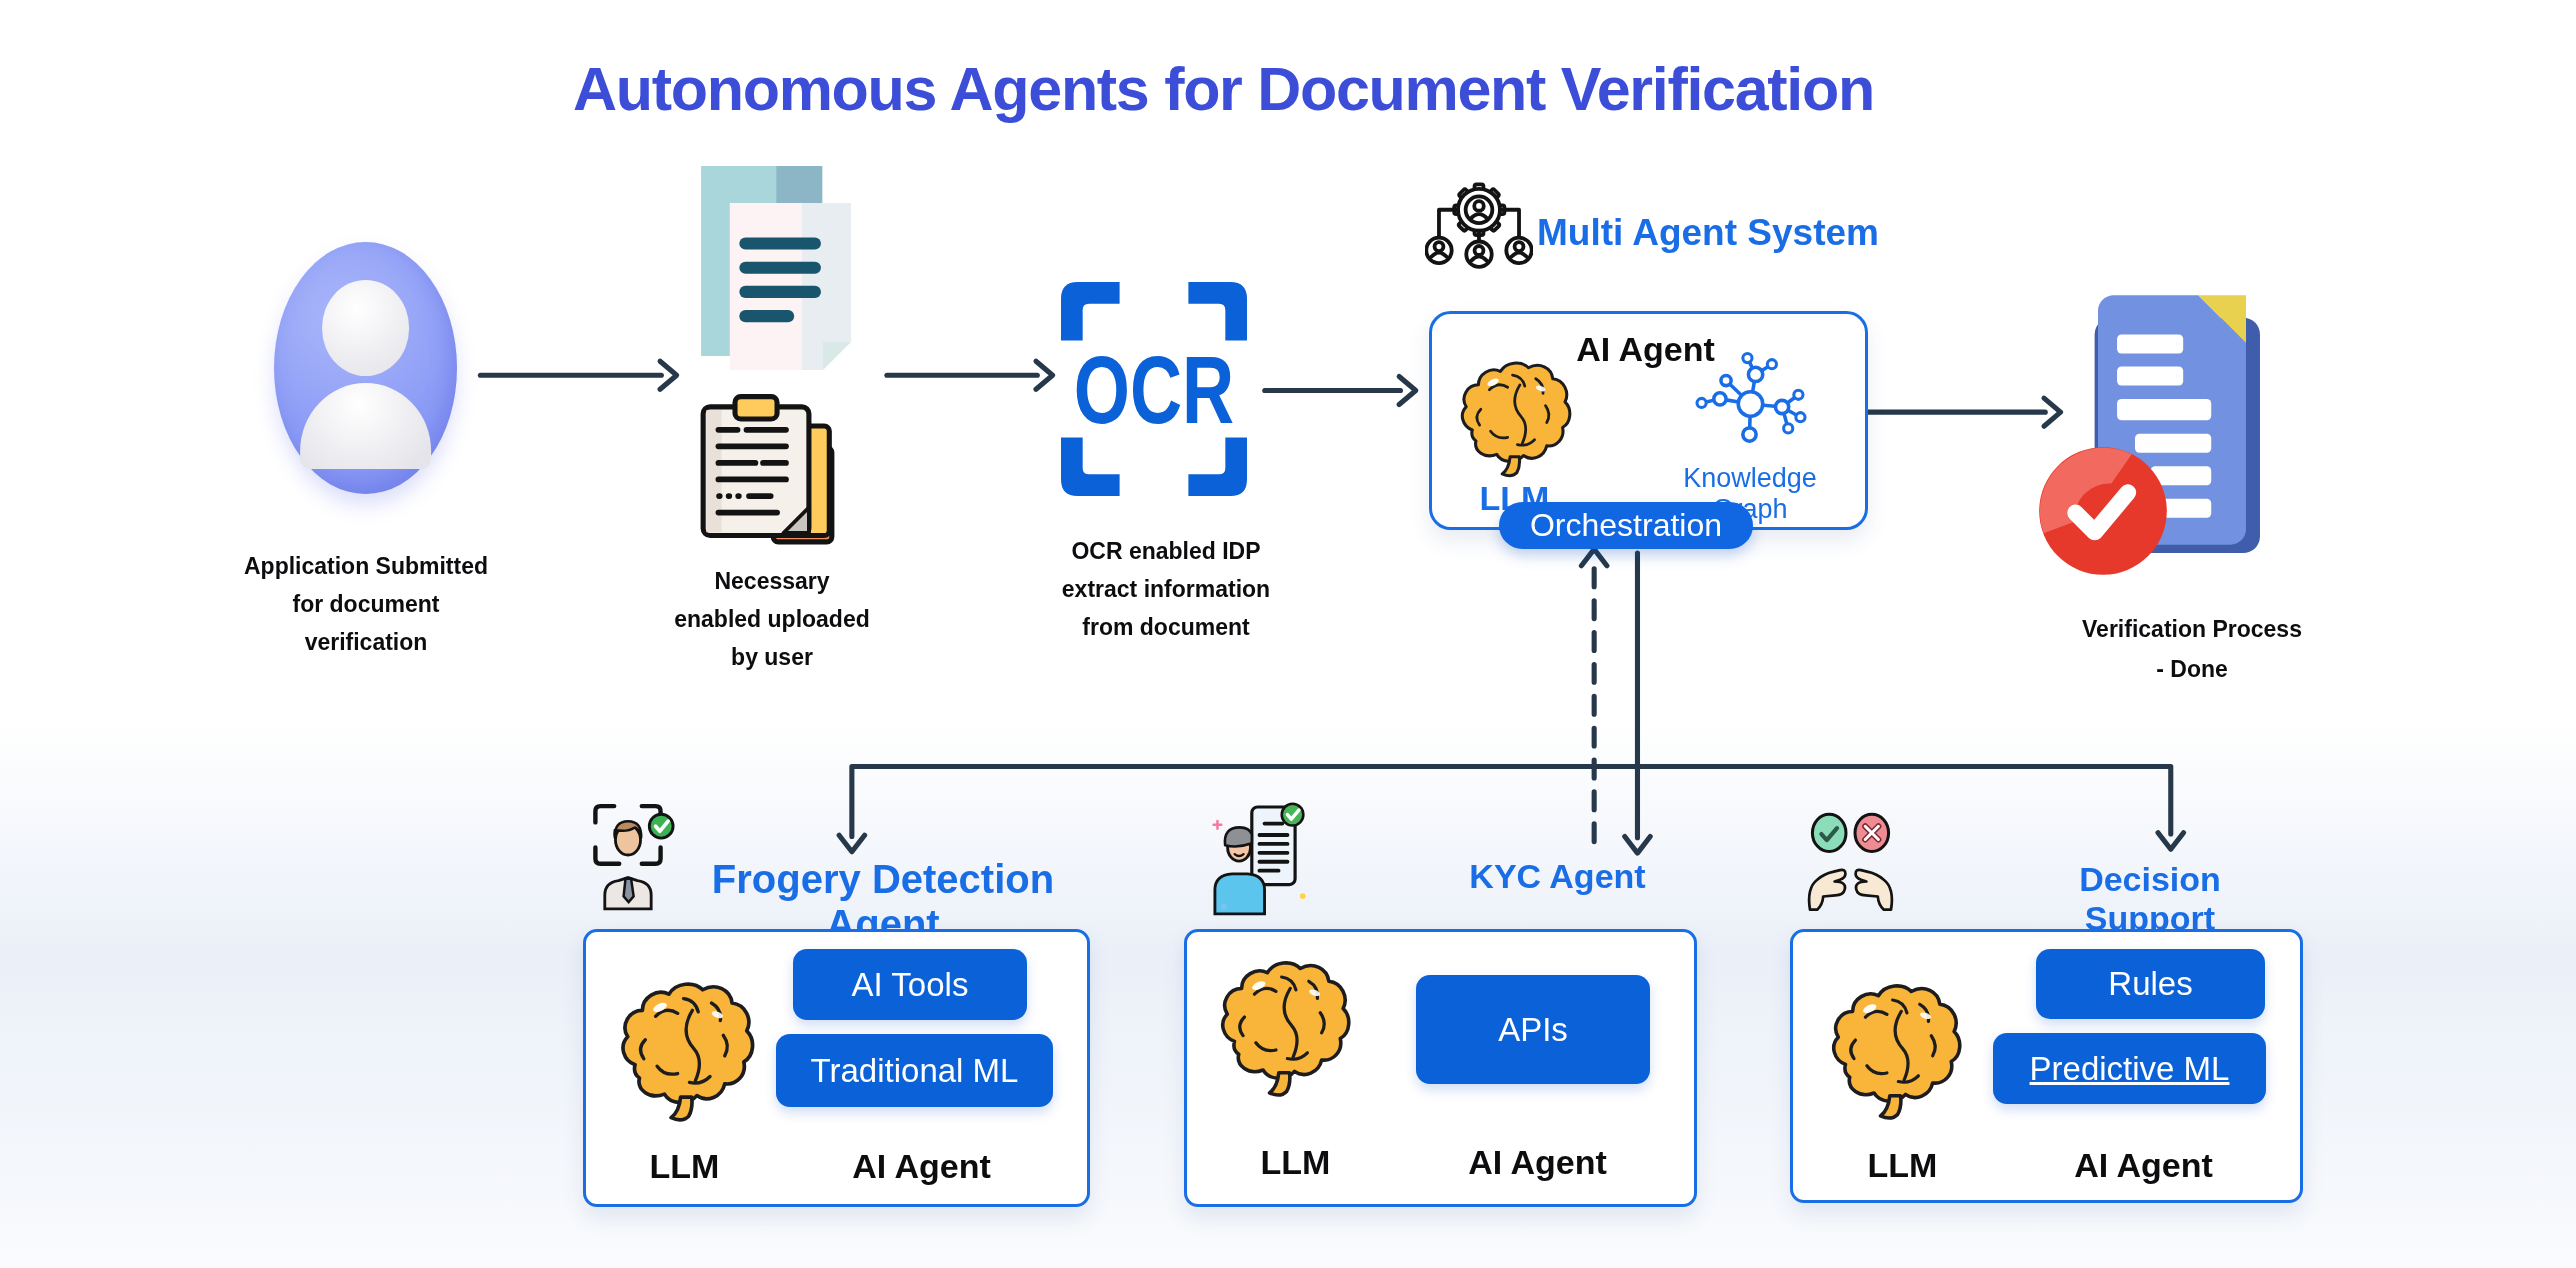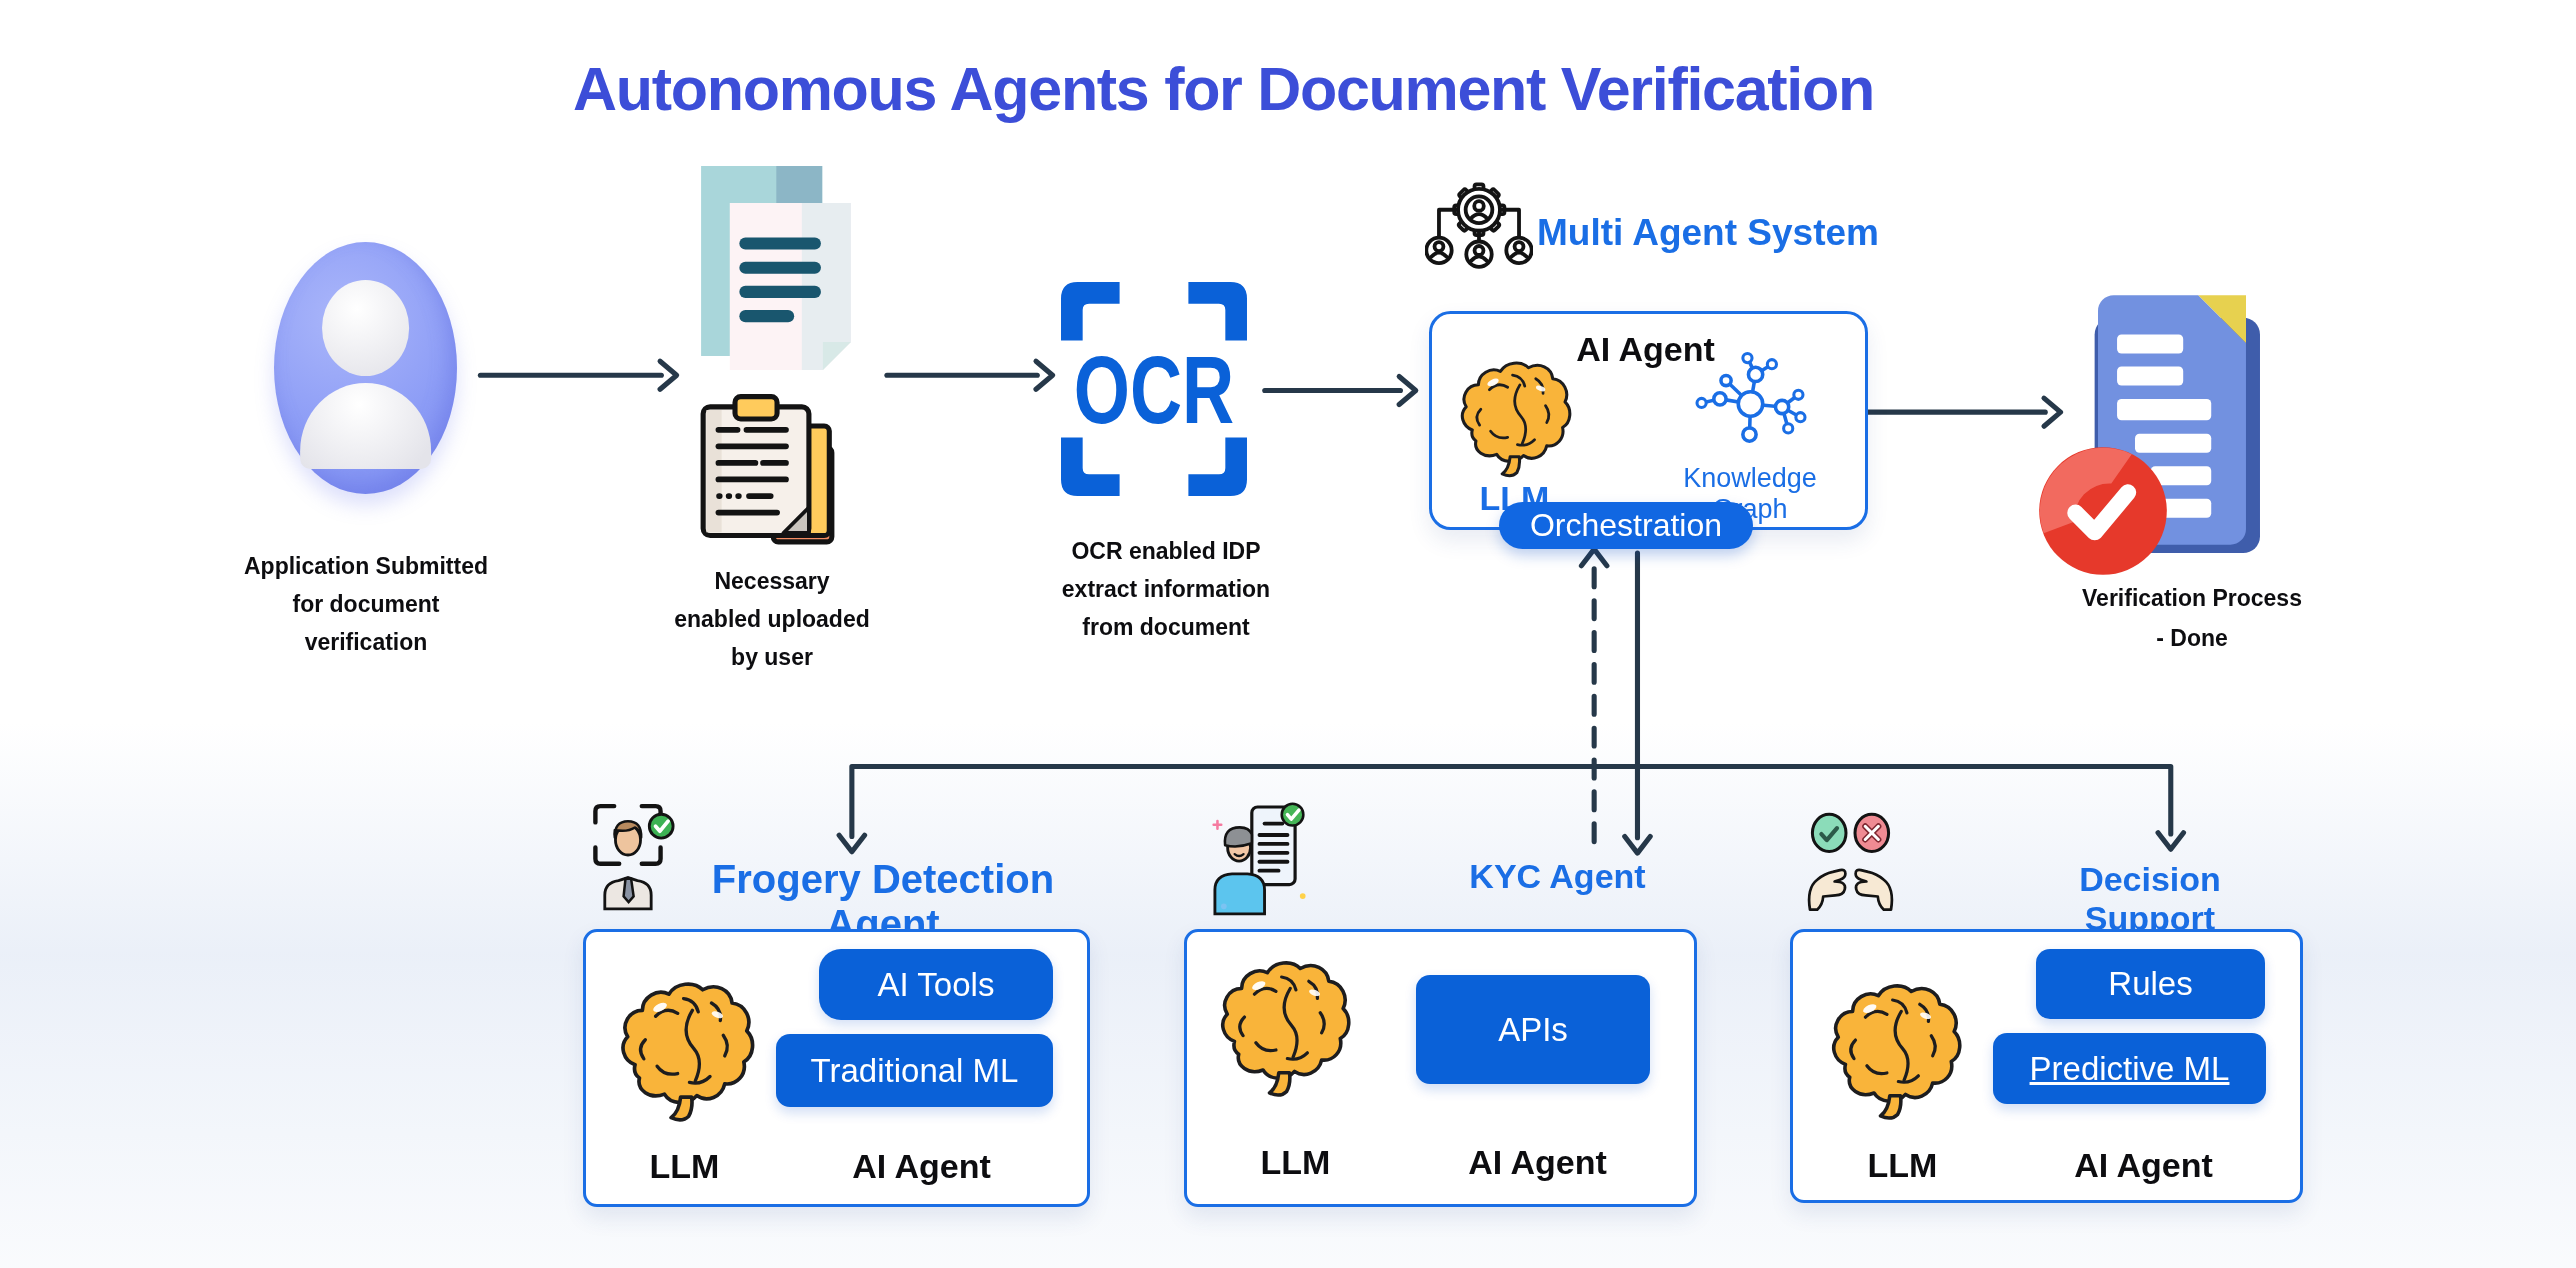--- a/index.html
+++ b/index.html
@@ -298,34 +298,34 @@
     <div>Graph</div>
   </div>
   <div class="abs z3 pill" style="left:1499px;top:494px;width:254px;height:47px;">Orchestration</div>
 
   <svg class="abs z2" style="left:2061px;top:266px" width="213" height="306" viewBox="0 0 380 500">
       <use href="#verifydoc"></use>
     </svg>
   <svg class="abs z3" style="left:2036px;top:436px" width="134" height="134" viewBox="0 0 210 210">
       <use href="#redbadge"></use>
     </svg>
-  <div class="abs z2 cap" style="left:2001px;top:570px;width:382px;line-height:40px;">
+  <div class="abs z2 cap" style="left:2001px;top:601px;width:382px;line-height:40px;">
     <div>Verification Process</div>
     <div>- Done</div>
   </div>
 
   <svg class="abs z2" style="left:586px;top:792px" width="94" height="115" viewBox="0 0 150 180">
       <use href="#facescan"></use>
     </svg>
   <div class="abs z2 bluelabel" style="left:679px;top:849px;width:408px;font-size:40px;">Frogery Detection Agent</div>
   <div class="abs z2 agent-box" style="left:583px;top:921px;width:501px;height:272px;"></div>
   <svg class="abs z3" style="left:613px;top:970px" width="147" height="147" viewBox="0 0 200 200">
       <use href="#brain"></use>
     </svg>
-  <div class="abs z3 btn" style="left:819px;top:941px;width:234px;height:71px;border-radius:22px;">AI Tools</div>
+  <div class="abs z3 btn" style="left:793px;top:941px;width:234px;height:71px;">AI Tools</div>
   <div class="abs z3 btn" style="left:776px;top:1026px;width:277px;height:73px;text-align:right;">Traditional ML</div>
   <div class="abs z3 inbox-label" style="left:621px;top:1139px;width:127px;">LLM</div>
   <div class="abs z3 inbox-label" style="left:826px;top:1139px;width:191px;">AI Agent</div>
 
   <svg class="abs z2" style="left:1206px;top:788px" width="105" height="127" viewBox="0 0 165 185">
       <use href="#kycperson"></use>
     </svg>
   <div class="abs z2 bluelabel" style="left:1462px;top:849px;width:191px;font-size:34px;">KYC Agent</div>
   <div class="abs z2 agent-box" style="left:1184px;top:921px;width:507px;height:272px;"></div>
   <svg class="abs z3" style="left:1213px;top:949px" width="143" height="143" viewBox="0 0 200 200">

